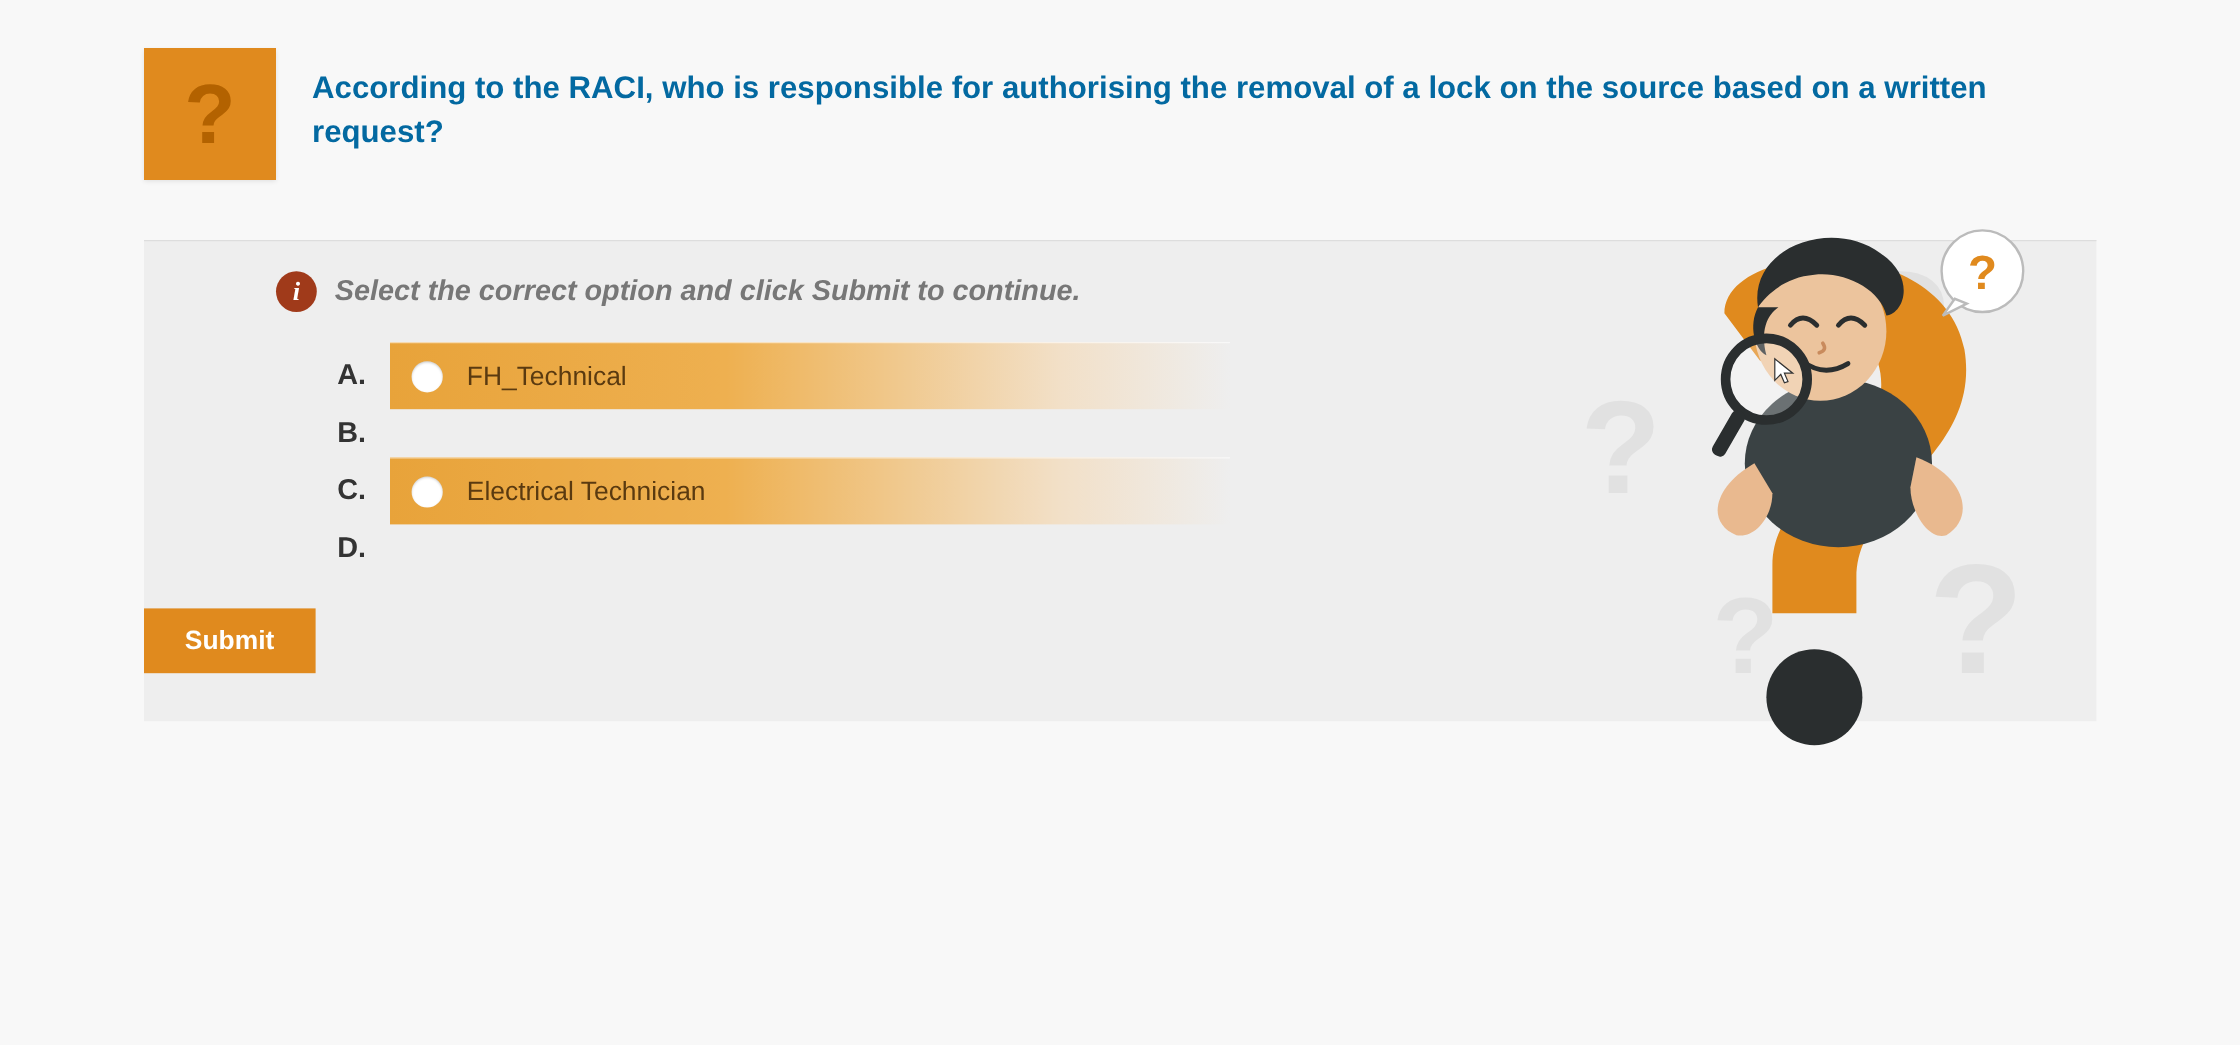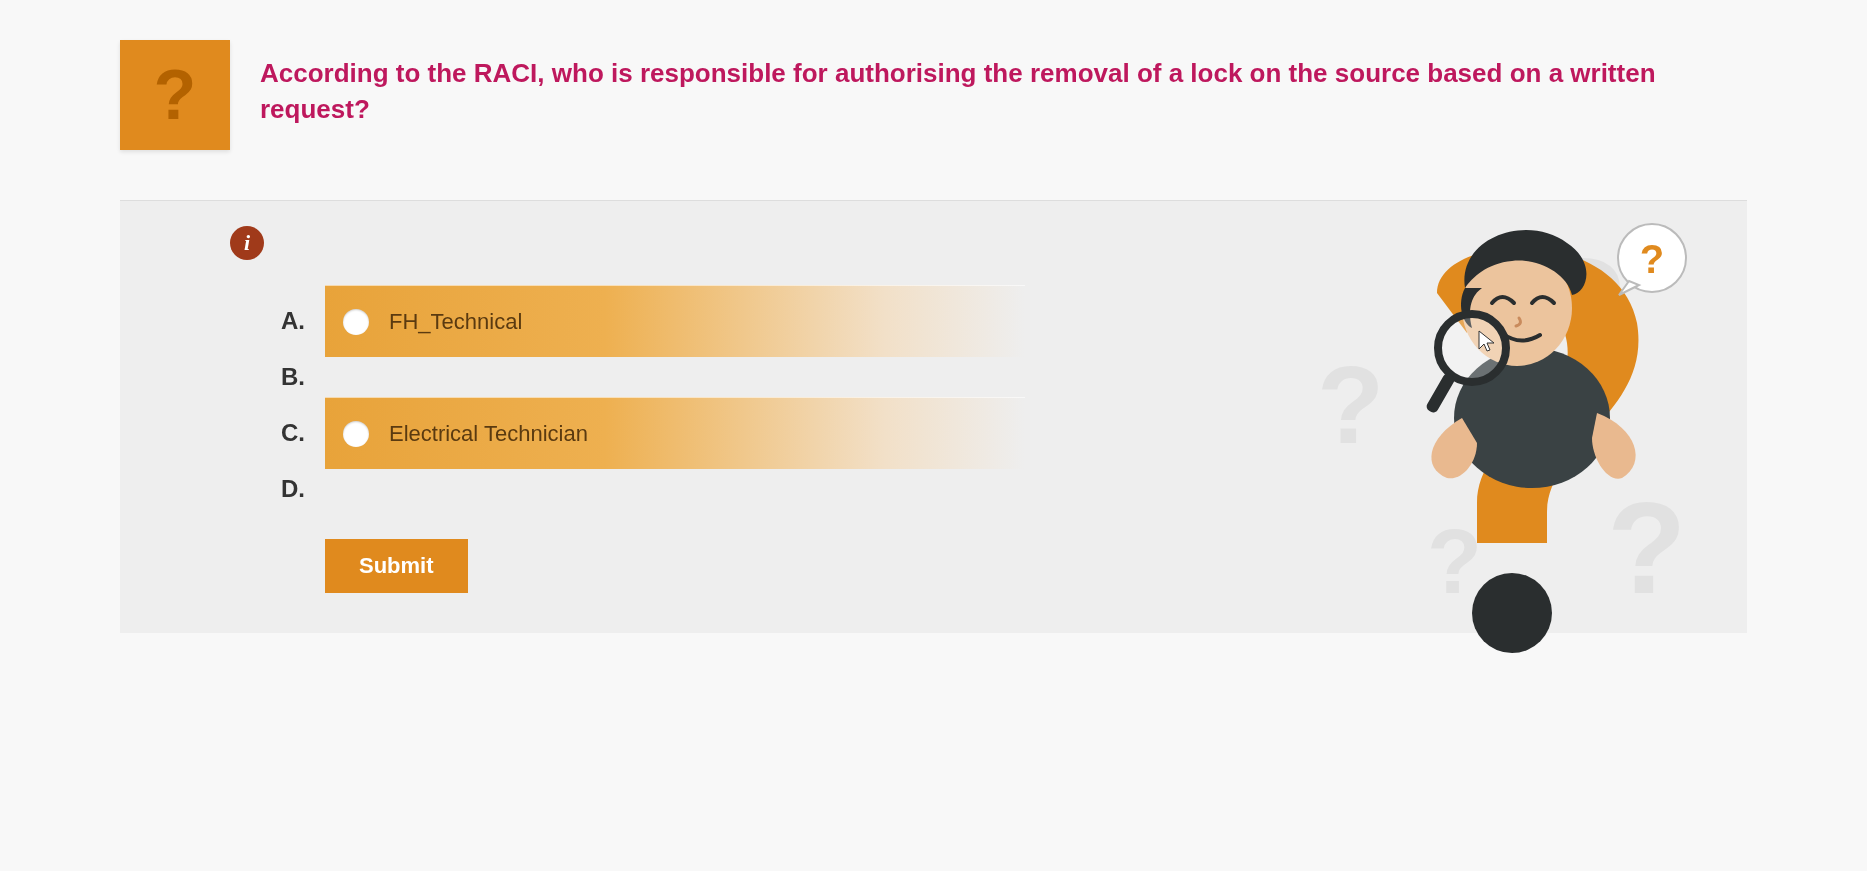--- a/index.html
+++ b/index.html
@@ -34,21 +34,21 @@
   }
   .question-mark {
     font-size: 70px;
     font-weight: bold;
     color: #b36200;
     line-height: 1;
   }
   .question-text {
     font-size: 26px;
     font-weight: bold;
-    color: #be185d;
+    color: #0369a1;
     line-height: 1.4;
     padding-top: 15px;
   }
   .content-area {
     background: #eeeeee;
     margin: 0 120px;
     padding: 25px 0 40px 0;
     position: relative;
     border-top: 1px solid #ddd;
   }
@@ -91,21 +91,21 @@
     font-size: 24px;
     font-weight: bold;
     color: #333;
     width: 35px;
     text-align: right;
   }
   .option-bar {
     display: flex;
     align-items: center;
     gap: 20px;
-    height: 72px;
+    height: 56px;
     width: 700px;
     padding-left: 18px;
     background: linear-gradient(to right, #e8a33a 0%, #eeb050 40%, #f2e0c8 80%, #eeeeee 100%);
     border-top: 1px solid rgba(255,255,255,0.6);
     cursor: pointer;
   }
   .radio-circle {
     width: 26px;
     height: 26px;
     border-radius: 50%;
@@ -119,21 +119,20 @@
   .submit-btn {
     display: inline-block;
     background: #e08a1e;
     color: #fff;
     font-size: 22px;
     font-weight: bold;
     padding: 14px 34px;
     border: none;
     cursor: pointer;
     margin-top: 30px;
-    margin-left: 205px;
   }
   .illustration {
     position: absolute;
     right: 30px;
     bottom: -30px;
     width: 430px;
     height: 460px;
     pointer-events: none;
   }
   .cursor-arrow {
@@ -172,20 +171,21 @@
       <text x="260" y="200" font-size="150" font-weight="bold" fill="#888">?</text>
       <text x="40" y="280" font-size="110" font-weight="bold" fill="#888">?</text>
       <text x="330" y="430" font-size="130" font-weight="bold" fill="#888">?</text>
       <text x="150" y="430" font-size="90" font-weight="bold" fill="#888">?</text>
     </svg>
 
     <div class="instruction-row">
       <div class="info-icon">
         <span>i</span>
       </div>
+      <div class="instruction-text">Select the correct option and click Submit to continue.</div>
     </div>
 
     <div class="options-block">
 
       <div class="option-row">
         <div class="option-letter">A.</div>
         <div class="option-bar">
           <div class="radio-circle"></div>
           <div class="option-label">FH_Technical</div>
         </div>

